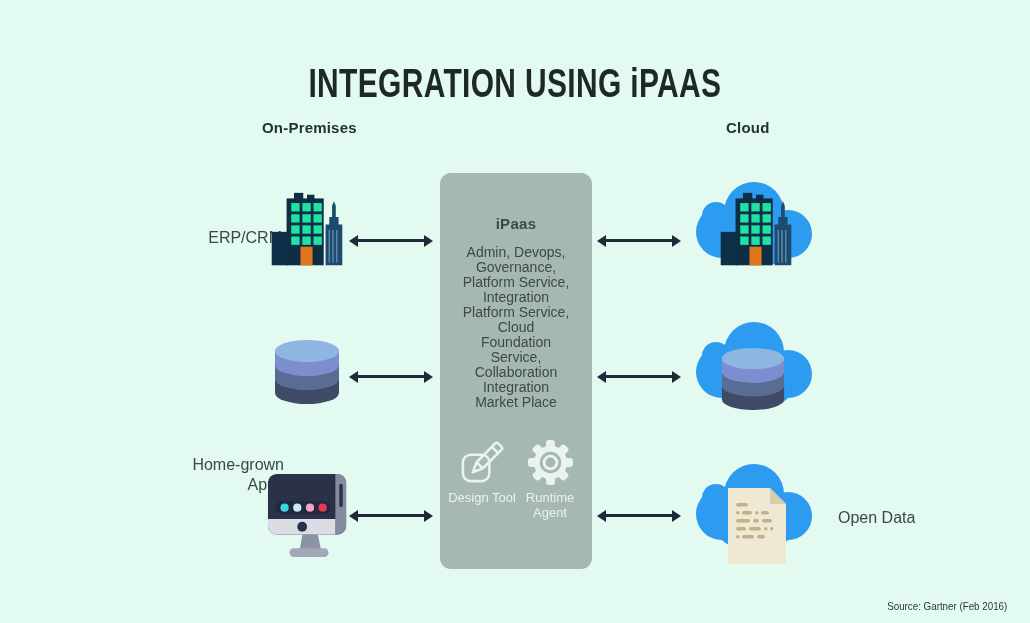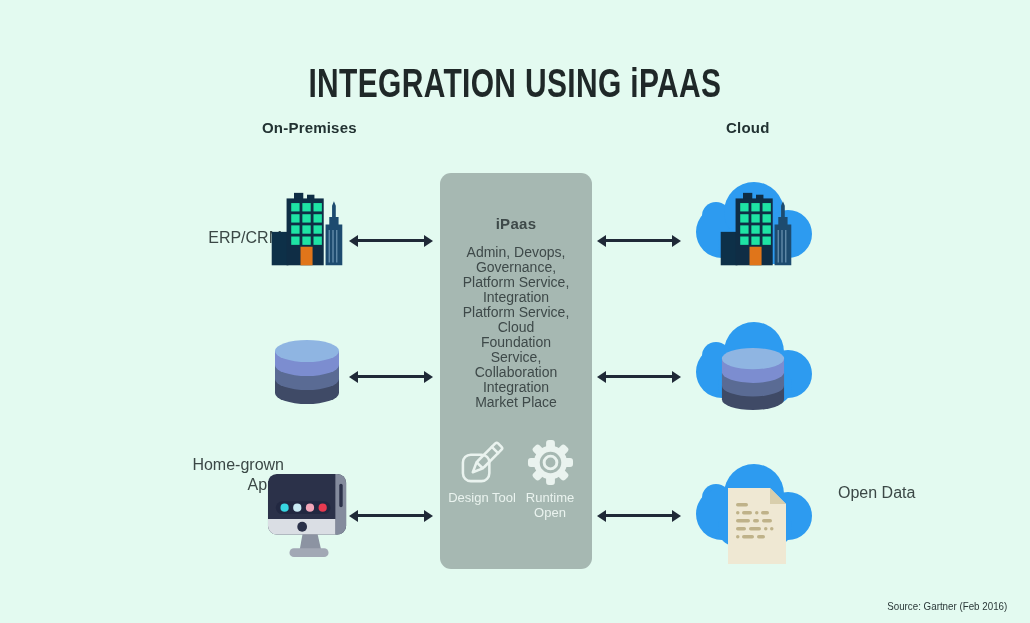--- a/index.html
+++ b/index.html
@@ -192,21 +192,21 @@
       <div class="tool">
         <svg width="47" height="47">
             <use href="#sym-pencil"></use>
           </svg>
         <div class="tool-label">Design Tool</div>
       </div>
       <div class="tool">
         <svg width="47" height="47">
             <use href="#sym-gear"></use>
           </svg>
-        <div class="tool-label">Runtime Open</div>
+        <div class="tool-label">Runtime Agent</div>
       </div>
     </div>
   </div>
 
   <div class="abs arrow" style="left:604px;top:239px;width:70px"></div>
   <svg class="abs" style="left:688px;top:176px" width="126" height="90">
       <use href="#sym-cloud"></use>
     </svg>
   <svg class="abs" style="left:717px;top:192px" width="78" height="76">
       <use href="#sym-building"></use>
@@ -220,19 +220,19 @@
       <use href="#sym-db"></use>
     </svg>
 
   <div class="abs arrow" style="left:604px;top:514px;width:70px"></div>
   <svg class="abs" style="left:688px;top:458px" width="126" height="90">
       <use href="#sym-cloud"></use>
     </svg>
   <svg class="abs" style="left:728px;top:488px" width="58" height="76">
       <use href="#sym-doc"></use>
     </svg>
-  <div class="abs item-label right-label" style="left:838px;top:483px;width:130px">Open Data</div>
+  <div class="abs item-label right-label" style="left:838px;top:508px;width:130px">Open Data</div>
 
   <div class="abs source">
     <span>Source: Gartner (Feb 2016)</span>
   </div>
 
 </div>
 
 </body></html>

